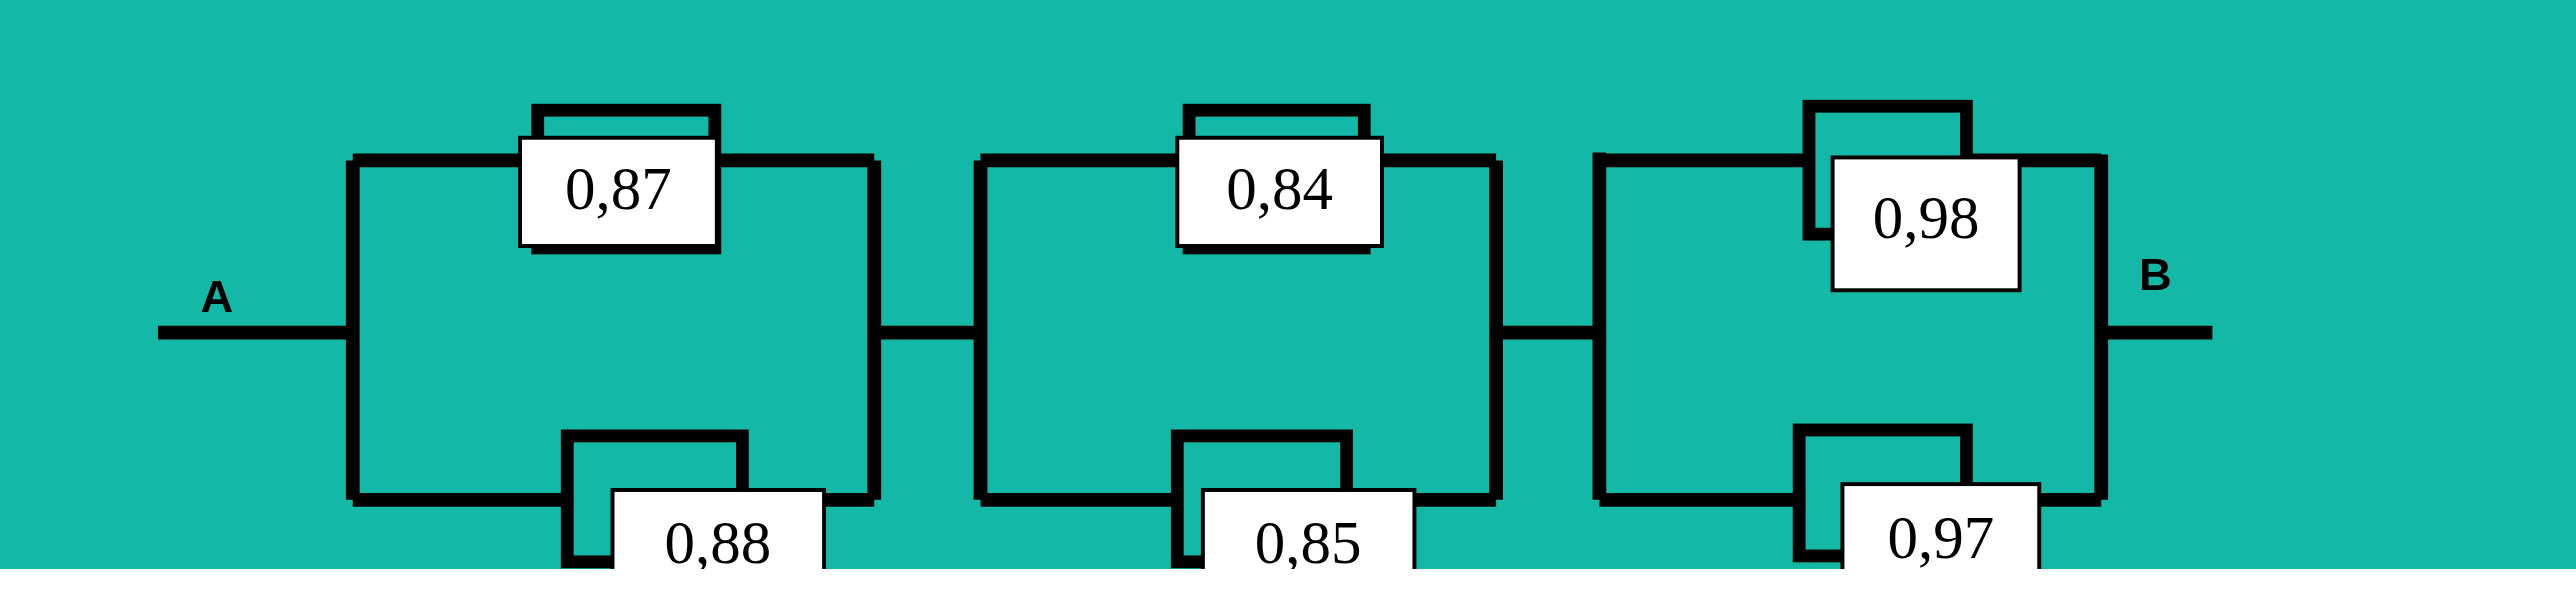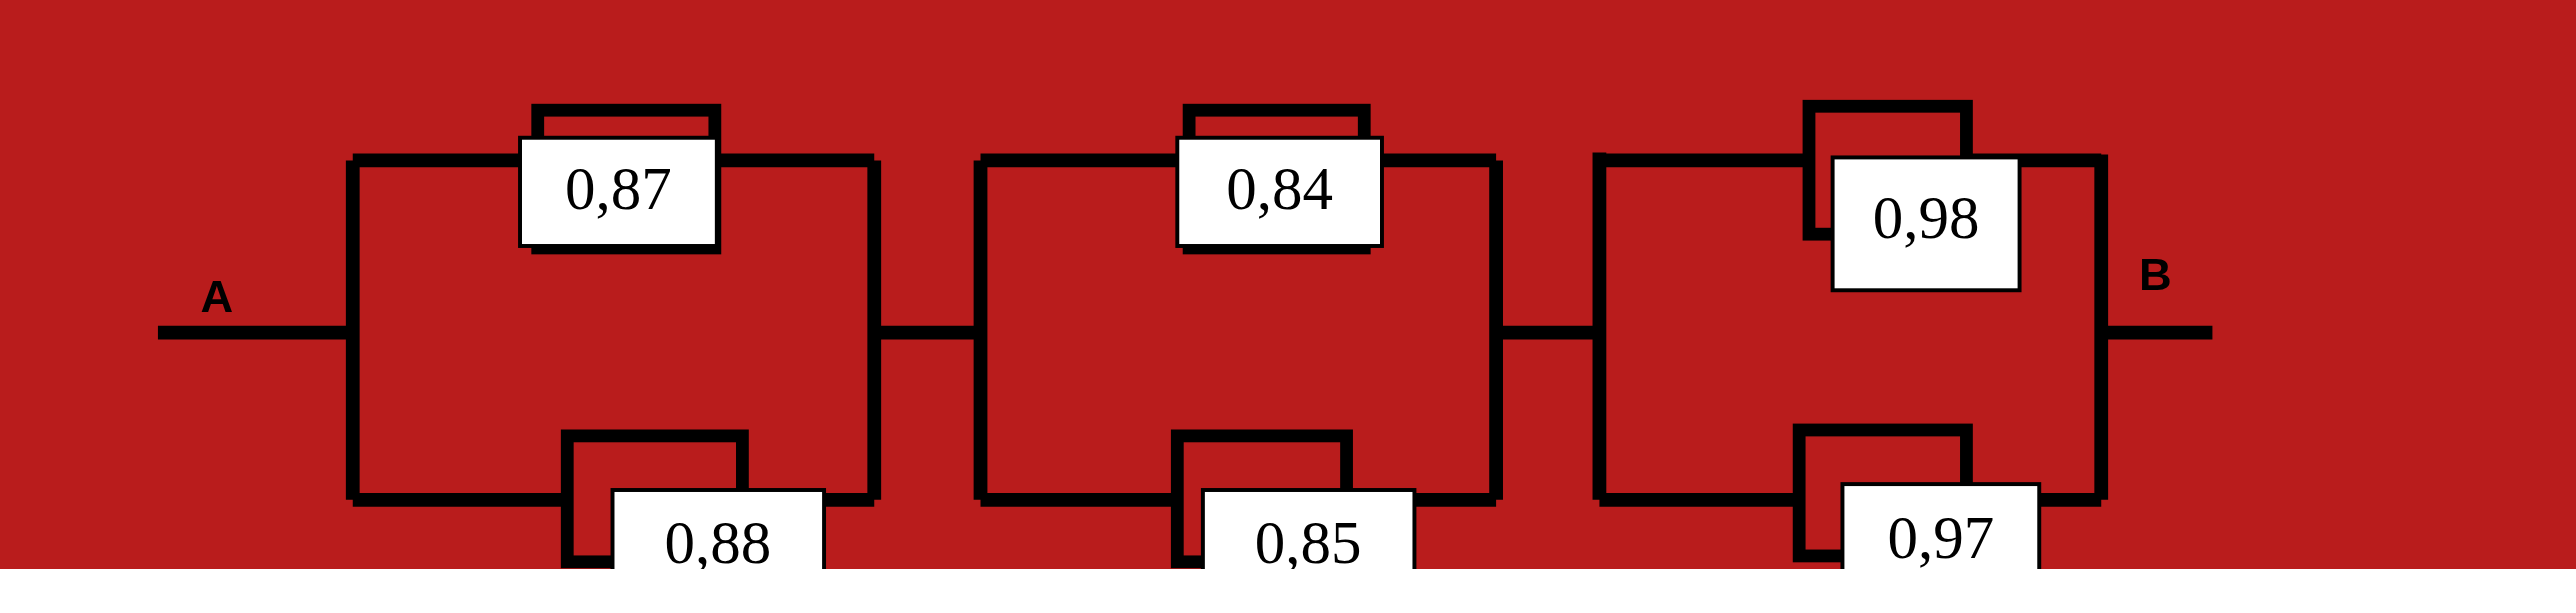--- a/index.html
+++ b/index.html
@@ -7,21 +7,21 @@
     padding: 0;
     background: #ffffff;
   }
   body {
     font-family: "Liberation Sans", sans-serif;
   }
   #canvas {
     position: relative;
     width: 2576px;
     height: 569px;
-    background: #b91c1c;
+    background: #14b8a6;
     overflow: hidden;
   }
   #canvas svg {
     position: absolute;
     left: 0;
     top: 0;
     width: 2576px;
     height: 613px;
   }
   .wire {

